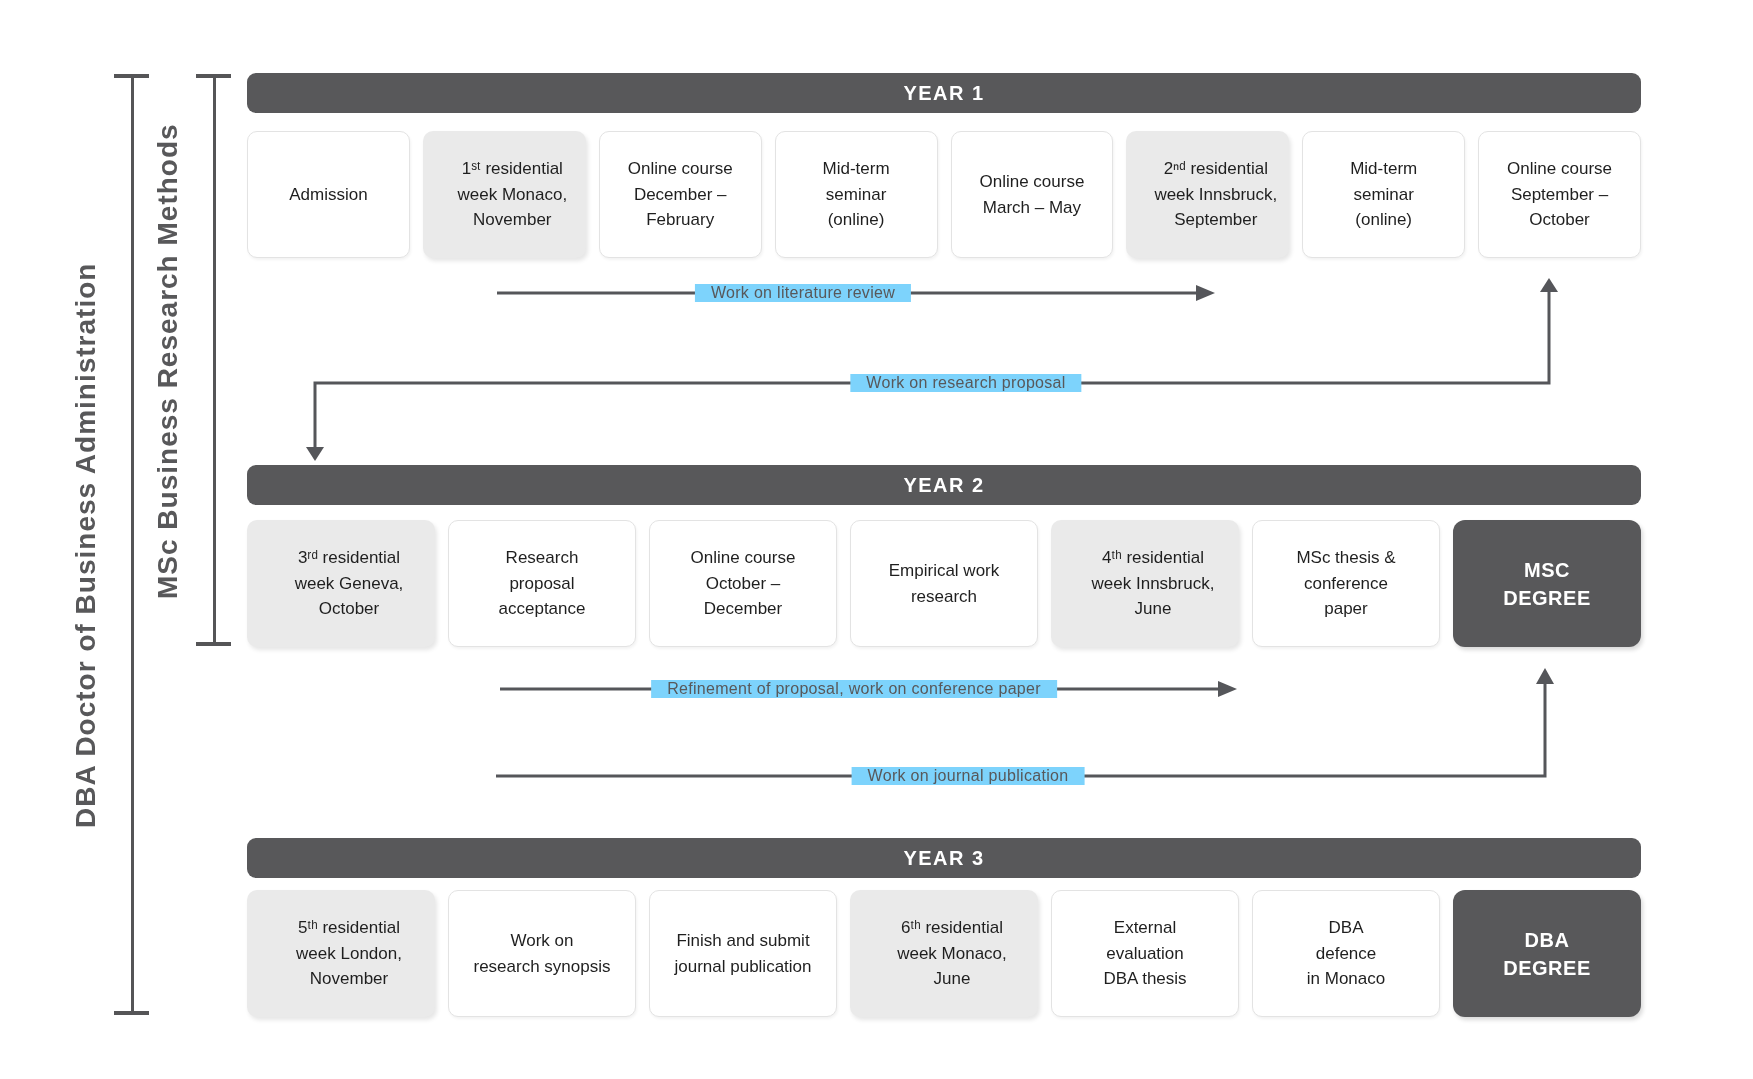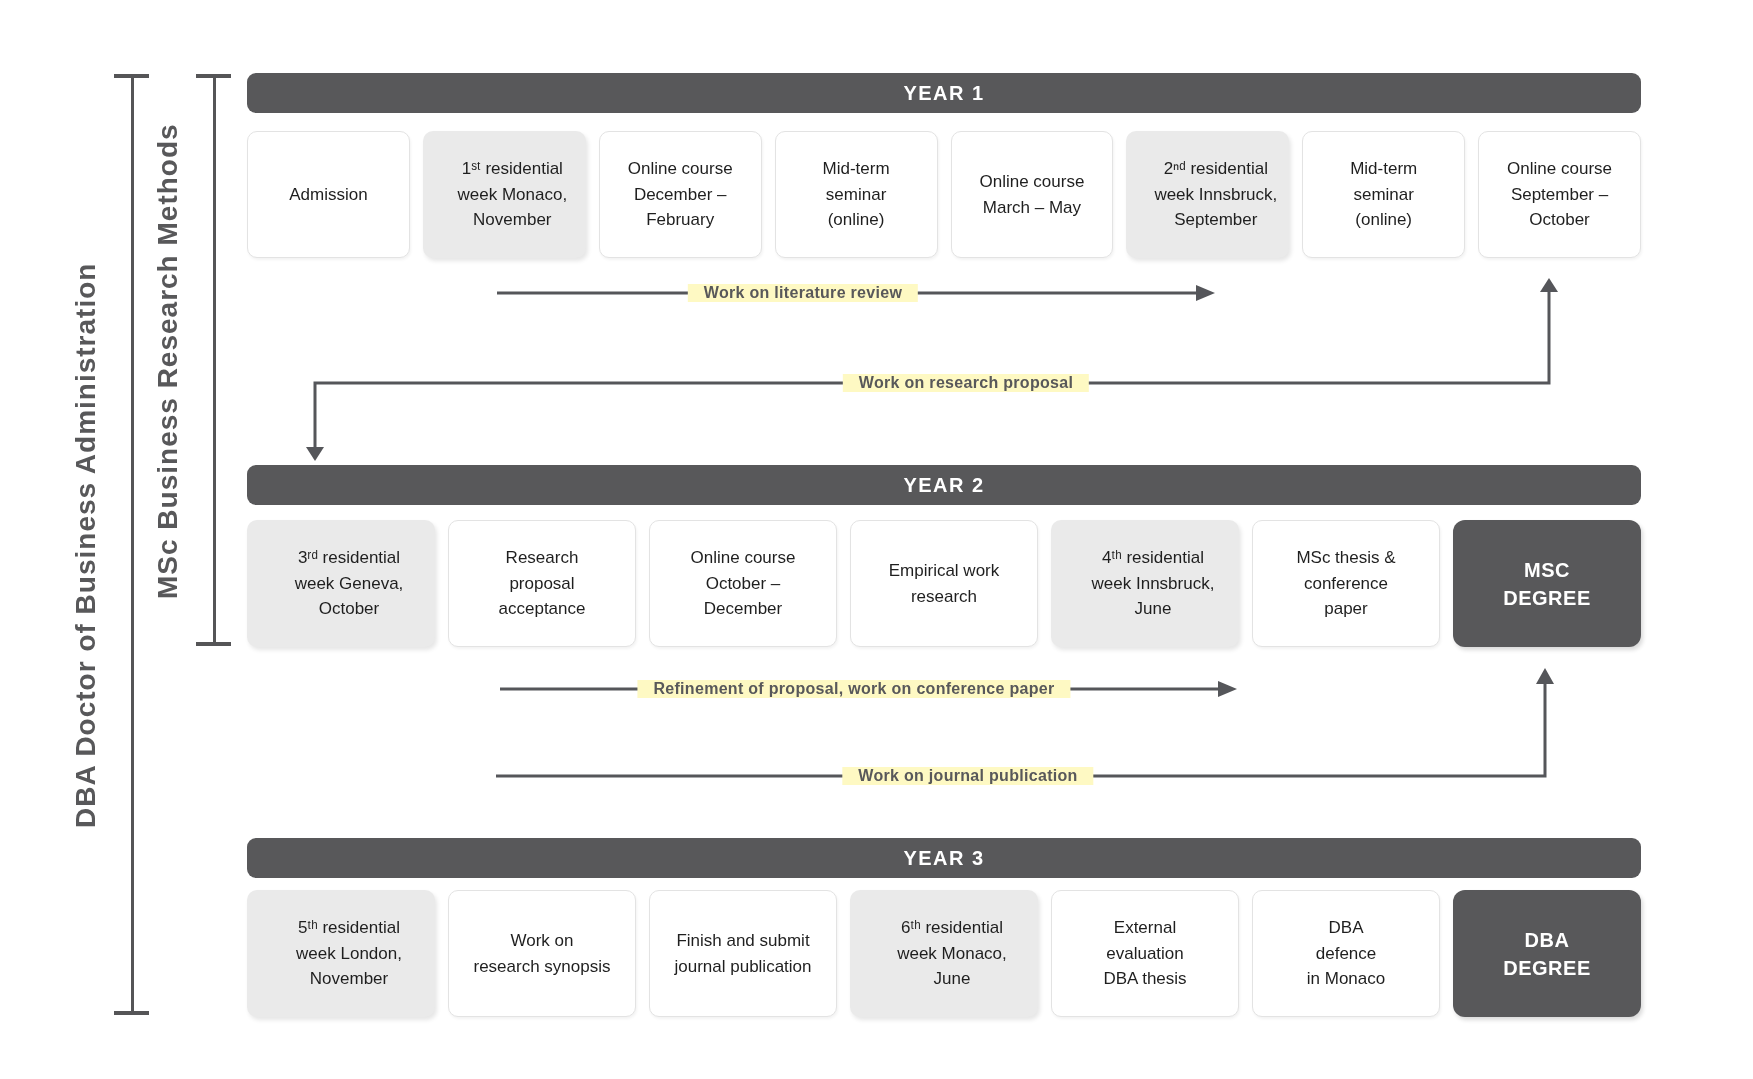--- a/index.html
+++ b/index.html
@@ -45,22 +45,22 @@
   }
   .box--white{background:#ffffff;border:1px solid #e3e3e3;box-shadow:1px 2px 3px rgba(0,0,0,.05);}
   .box--gray{background:#eaeaea;box-shadow:2px 3px 4px rgba(0,0,0,.10);padding-left:20px;}
   .box--dark{
     background:#58585a;color:#ffffff;font-weight:700;font-size:20px;
     letter-spacing:.5px;line-height:1.4;box-shadow:2px 3px 4px rgba(0,0,0,.15);border-radius:12px;
   }
   
   #arrows{position:absolute;left:0;top:0;pointer-events:none;}
   .arrow-label{
-    position:absolute;transform:translate(-50%,-50%);background:#fef9c3;
-    padding:0 16px;font-size:16px;font-weight:700;color:#58585a;
+    position:absolute;transform:translate(-50%,-50%);background:#7dd3fc;
+    padding:0 16px;font-size:16px;font-weight:400;color:#58585a;
     white-space:nowrap;letter-spacing:.3px;
   }
   #arrow-label-1{left:803px;top:293px;}
   #arrow-label-2{left:966px;top:383px;}
   #arrow-label-3{left:854px;top:689px;}
   #arrow-label-4{left:968px;top:776px;}
 </style>
 </head>
 <body>
 

